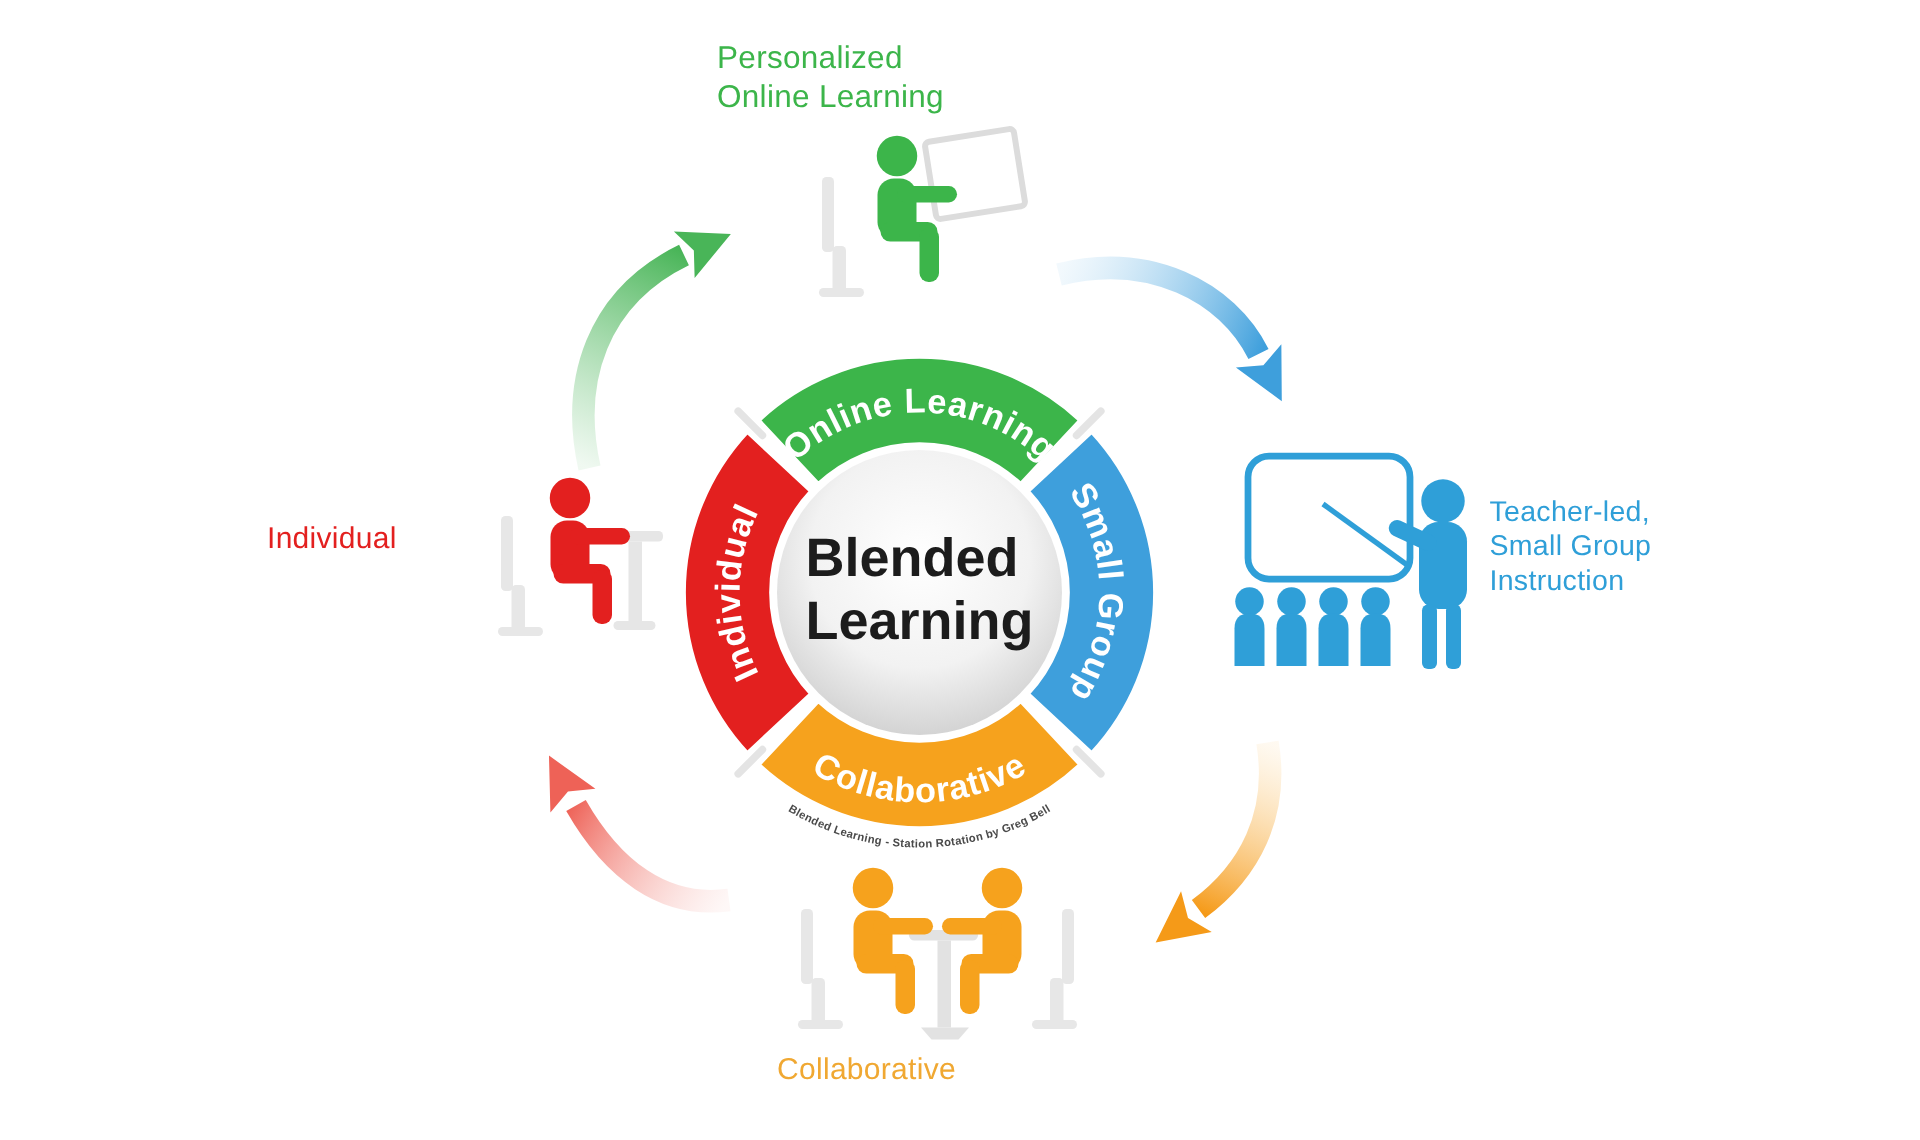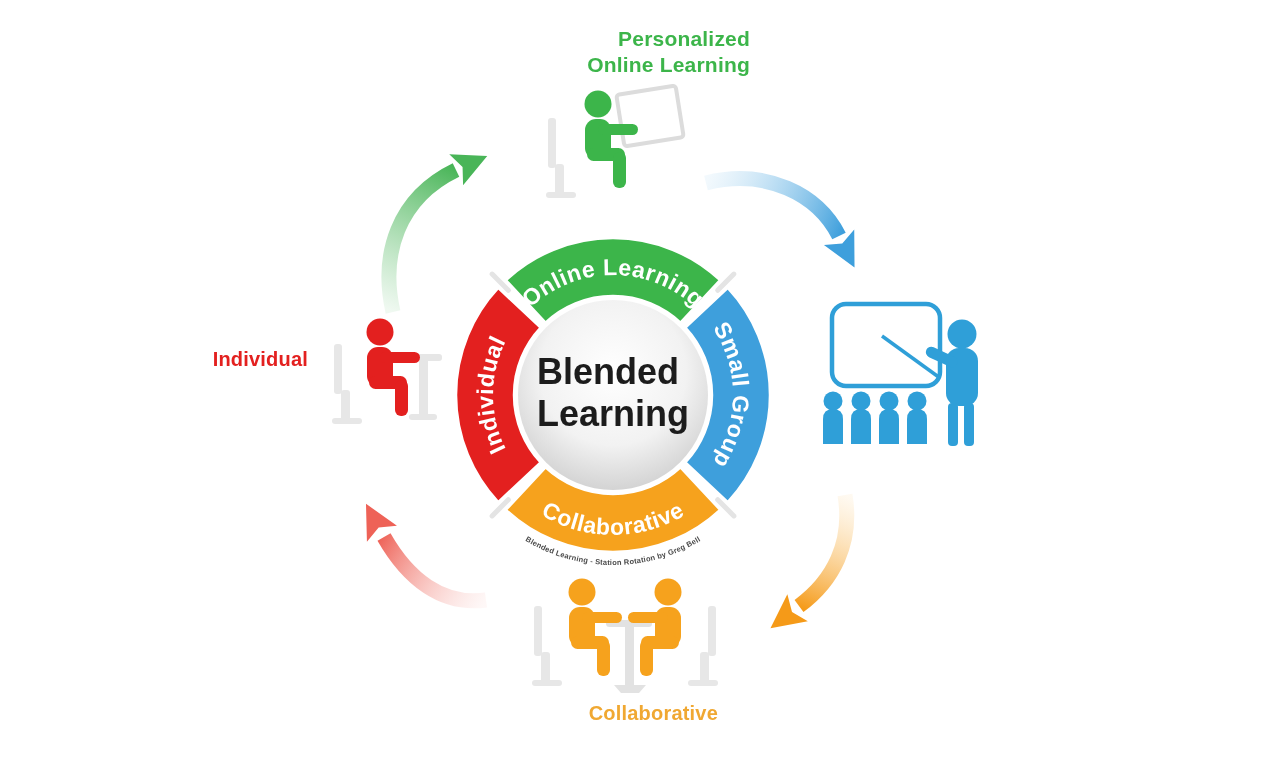--- a/index.html
+++ b/index.html
@@ -3,21 +3,21 @@
 <meta charset="utf-8">
 <style>
   html,body{margin:0;padding:0;}
   body{
     width:1280px;height:760px;background:#ffffff;overflow:hidden;
     font-family:"Liberation Sans",sans-serif;
   }
   .stage{position:relative;width:1280px;height:760px;background:#ffffff;}
   svg.diagram{position:absolute;left:0;top:0;}
   .outer-label{
-    position:absolute;font-weight:bold;text-align:right;
+    position:absolute;font-weight:normal;text-align:left;
     white-space:pre-line;line-height:1.22;letter-spacing:.2px;
   }
   .label-top{left:478px;top:26px;width:272px;font-size:21px;color:#3cb54a;}
   .label-right{left:993px;top:330px;width:160px;font-size:19px;color:#2f9fd8;}
   .label-left{left:178px;top:347px;width:130px;font-size:20px;color:#e3201f;}
   .label-bottom{left:518px;top:701px;width:200px;font-size:20px;color:#f0a832;}
   .ring-text{font-weight:bold;fill:#ffffff;font-size:23px;letter-spacing:.5px;}
   .center-text{font-weight:bold;fill:#1c1c1c;font-size:36px;}
   .caption-text{font-weight:bold;fill:#4a4a4a;font-size:7.5px;letter-spacing:.2px;}
 </style>
@@ -175,15 +175,18 @@
         <rect x="70" y="36" width="38" height="7" rx="3"></rect>
         <rect x="85" y="43" width="9" height="56"></rect>
         <rect x="75" y="96" width="28" height="6" rx="3"></rect>
       </g>
       <use href="#sit-person" xlink:href="#sit-person" transform="translate(8,2)" fill="#e3201f"></use>
     </g>
   </svg>
 
   <div class="outer-label label-top">Personalized
 Online Learning</div>
+  <div class="outer-label label-right">Teacher-led,
+Small Group
+Instruction</div>
   <div class="outer-label label-left">Individual</div>
   <div class="outer-label label-bottom">Collaborative</div>
 </div>
 
 </body></html>

